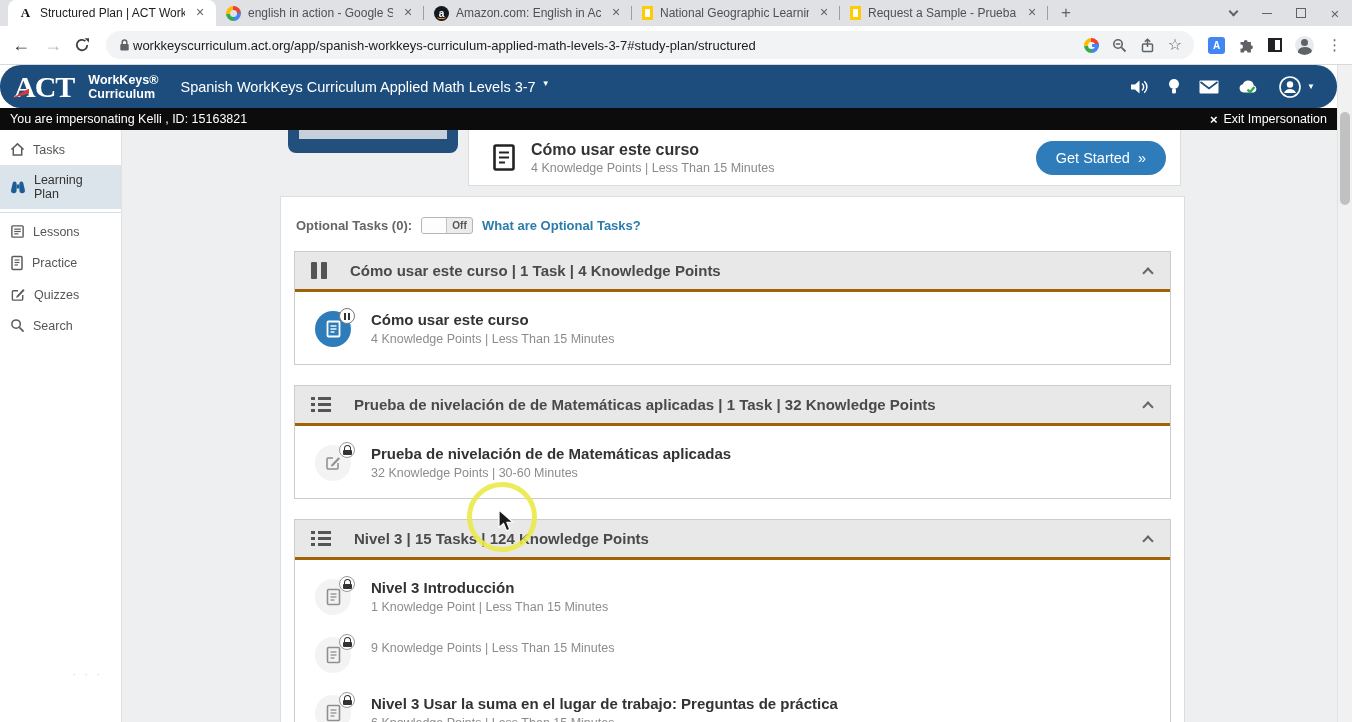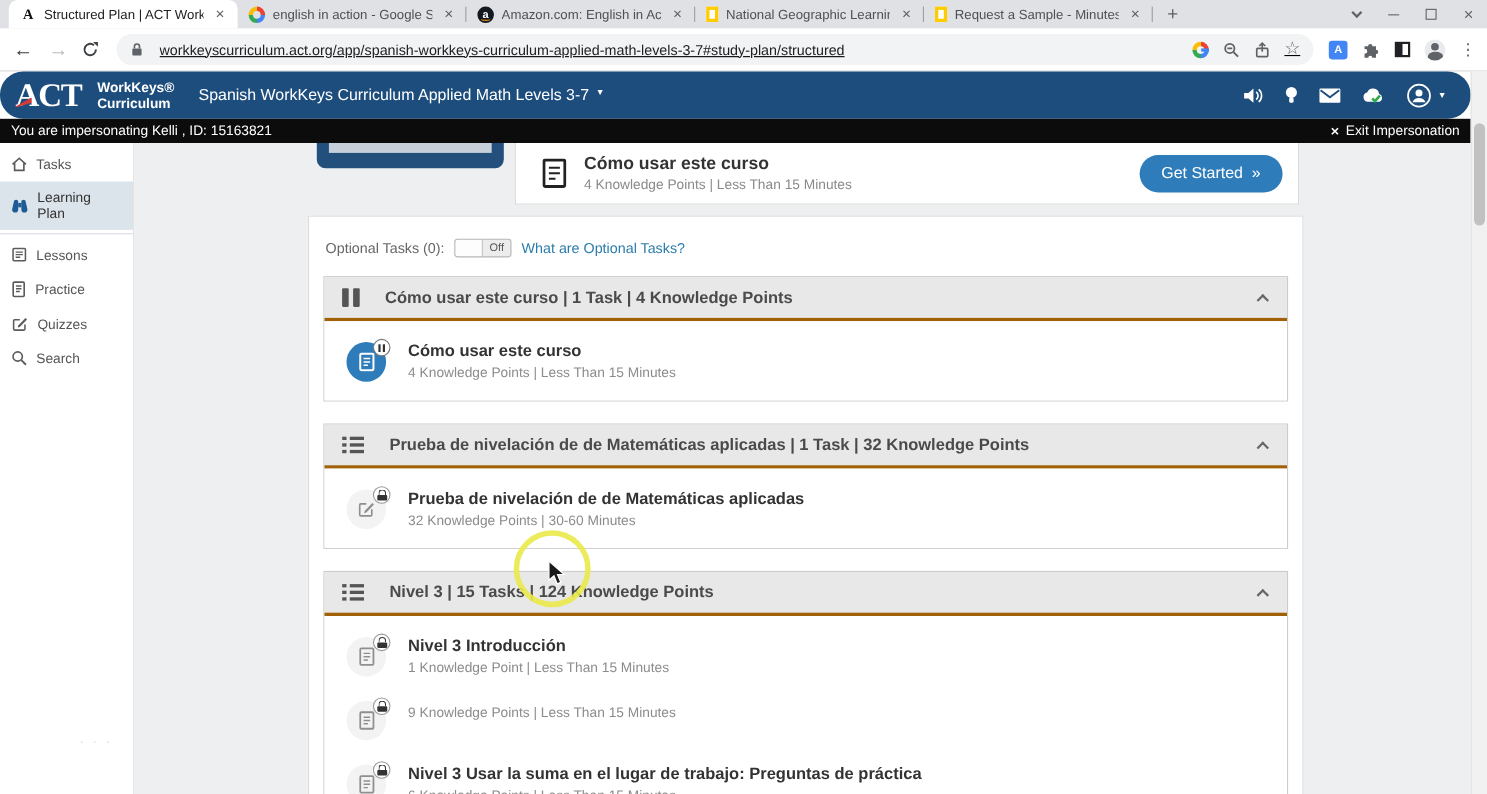--- a/index.html
+++ b/index.html
@@ -27,21 +27,21 @@
   .chev { display:inline-block; width:7px; height:7px; border-left:2px solid #5f6368; border-top:2px solid #5f6368; }
   .chev.down { transform:rotate(225deg); margin-top:-3px; }
   .minline { width:10px; height:0; border-top:1.6px solid #5f6368; }
   .maxbox { width:10px; height:10px; border:1.4px solid #5f6368; }
   .winclose { font-size:15px; color:#5f6368; }
 
   
   .toolbar { position:absolute; top:26px; left:0; right:0; height:39px; background:#fff; border-bottom:1px solid #d6d9dd; display:flex; align-items:center; padding:0 10px; gap:10px; }
   .navbtn { font-size:18px; color:#3c4043; width:22px; text-align:center; }
   .navbtn.disabled { color:#b8bcc1; }
-  .urlbox { flex:1; height:28px; background:#f1f3f4; border-radius:14px; display:flex; align-items:center; padding:0 12px; gap:14px; min-width:0;text-decoration:underline; }
+  .urlbox { flex:1; height:28px; background:#f1f3f4; border-radius:14px; display:flex; align-items:center; padding:0 12px; gap:2px; min-width:0; }
   .urltext { font-size:13px; color:#202124; white-space:nowrap; overflow:hidden; flex:1; }
   .urlbox .right-ic { display:flex; align-items:center; gap:13px; }
   .g-icon { width:15px; height:15px; border-radius:50%; background:conic-gradient(#ea4335 0 25%, #4285f4 25% 50%, #34a853 50% 75%, #fbbc05 75% 100%); position:relative; }
   .g-icon::before { content:""; position:absolute; inset:4px; background:#f1f3f4; border-radius:50%; }
   .g-icon::after { content:""; position:absolute; right:0px; top:6px; width:7px; height:3px; background:#4285f4; }
   .star { font-size:16px; color:#5f6368; line-height:16px; }
   .tb-ext { display:flex; align-items:center; gap:13px; padding-left:4px; }
   .ext-translate { width:17px; height:17px; background:#4285f4; border-radius:3px; color:#fff; font-size:10px; font-weight:bold; display:flex; align-items:center; justify-content:center; }
   .ext-square { width:14px; height:14px; border:2px solid #202124; position:relative; }
   .ext-square::before { content:""; position:absolute; left:0; top:0; bottom:0; width:5px; background:#202124; }
@@ -80,21 +80,21 @@
   
   .laptop { position:absolute; left:166px; top:0; width:170px; height:23px; background:#234f7d; border-radius:0 0 8px 8px; }
   .laptop .screenstrip { position:absolute; left:11px; right:11px; top:0; height:9px; background:#c7d0da; }
   .introcard { position:absolute; left:346px; top:0; width:713px; height:56px; background:#fff; border:1px solid #dcdcdc; border-top:none; display:flex; align-items:center; padding:0 14px 0 24px; gap:16px; }
   .introcard .txt .t { font-size:16px; font-weight:bold; color:#333; }
   .introcard .txt .s { font-size:12.5px; color:#8a8a8a; margin-top:2px; }
   .getstarted { margin-left:auto; background:#2e7dba; color:#fff; border:none; border-radius:18px; padding:9px 20px; font-size:14.5px; font-family:inherit; display:flex; align-items:center; gap:8px; cursor:pointer; }
 
   
   .panel { position:absolute; left:158px; right:152px; top:66px; bottom:-10px; background:#fff; border:1px solid #ddd; padding:13px; }
-  .optrow { display:flex; align-items:center; gap:9px; font-size:13px; color:#666; margin:7px 0 17px 2px; }
+  .optrow { display:flex; align-items:center; gap:9px; font-size:13px; color:#666; margin:7px 0 17px 2px;font-weight:bold; }
   .toggle { width:52px; height:17px; border:1px solid #b5b5b5; border-radius:3px; background:#ececec; display:flex; align-items:stretch; overflow:hidden; }
   .toggle .knob { width:25px; background:#fdfdfd; border-right:1px solid #c4c4c4; }
   .toggle .state { flex:1; display:flex; align-items:center; justify-content:center; font-size:10px; color:#555; }
   .optlink { color:#2b7cab; cursor:pointer; }
 
   .secbox { border:1px solid #cccccc; margin-bottom:20px; }
   .sechdr { height:40px; background:#e8e8e8; border-bottom:3px solid #a16207; display:flex; align-items:center; padding:0 18px 0 16px; gap:23px; cursor:pointer; }
   .sechdr .title { font-size:15px; font-weight:bold; color:#4a4a4a; }
   .chev-up { width:8px; height:8px; border-left:2px solid #666; border-top:2px solid #666; transform:rotate(45deg); margin-left:auto; margin-top:4px; }
   .icon-pause { display:flex; gap:4px; }
@@ -144,21 +144,21 @@
       <span class="tab-title">Amazon.com: English in Acti</span>
       <span class="tab-close">×</span>
     </div>
     <div class="tab">
       <span class="favicon fav-natgeo"></span>
       <span class="tab-title">National Geographic Learnin</span>
       <span class="tab-close">×</span>
     </div>
     <div class="tab">
       <span class="favicon fav-natgeo"></span>
-      <span class="tab-title">Request a Sample - Minutes</span>
+      <span class="tab-title">Request a Sample - Prueba</span>
       <span class="tab-close">×</span>
     </div>
     <div class="newtab">+</div>
     <div class="wincontrols">
       <div class="winbtn">
           <span class="chev down"></span>
         </div>
       <div class="winbtn">
           <span class="minline"></span>
         </div>

